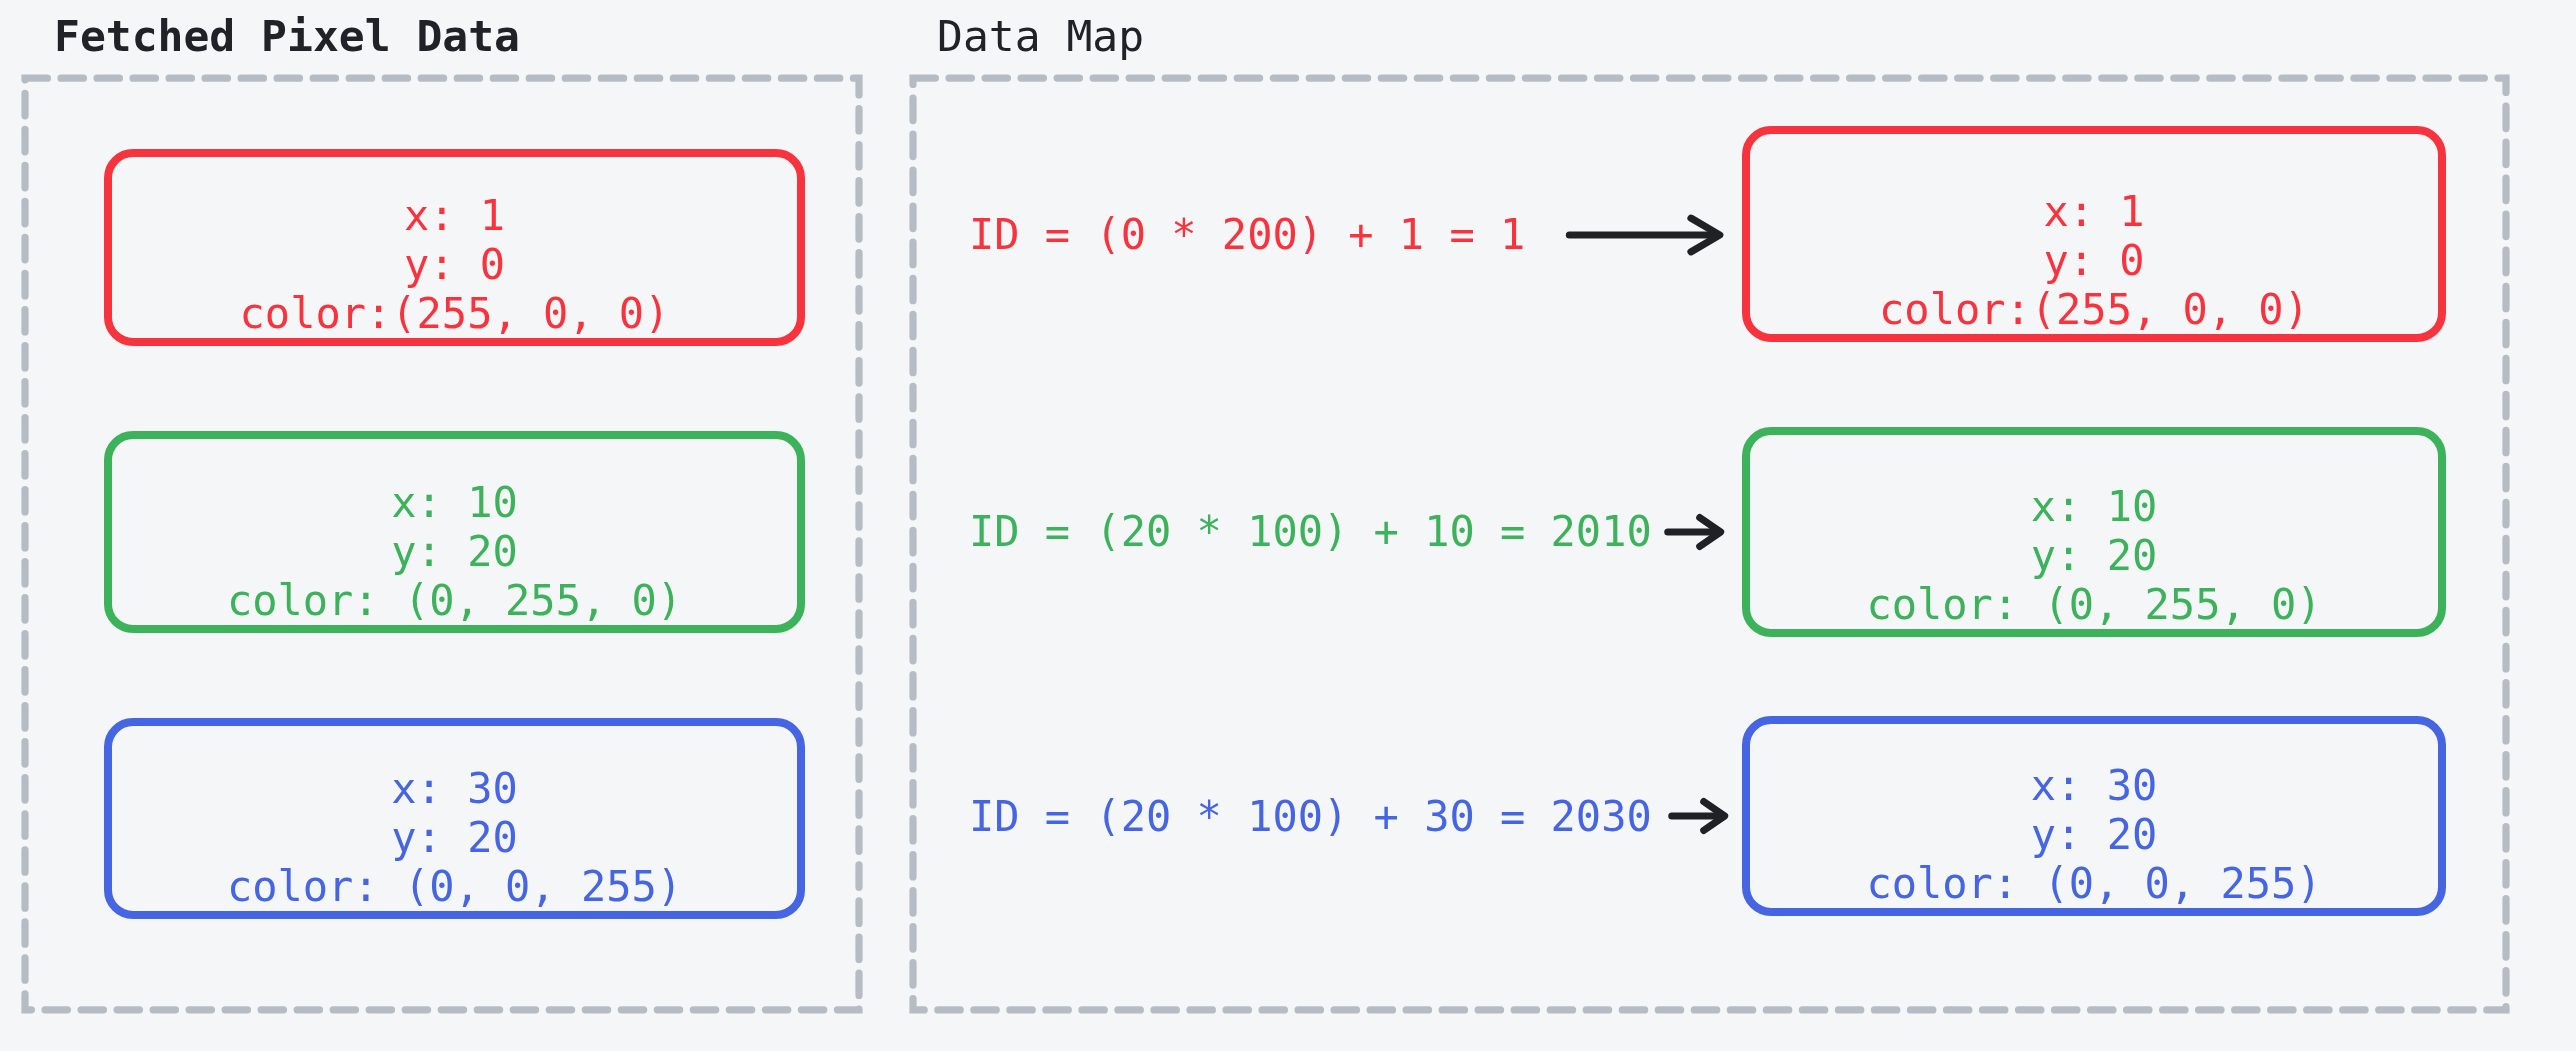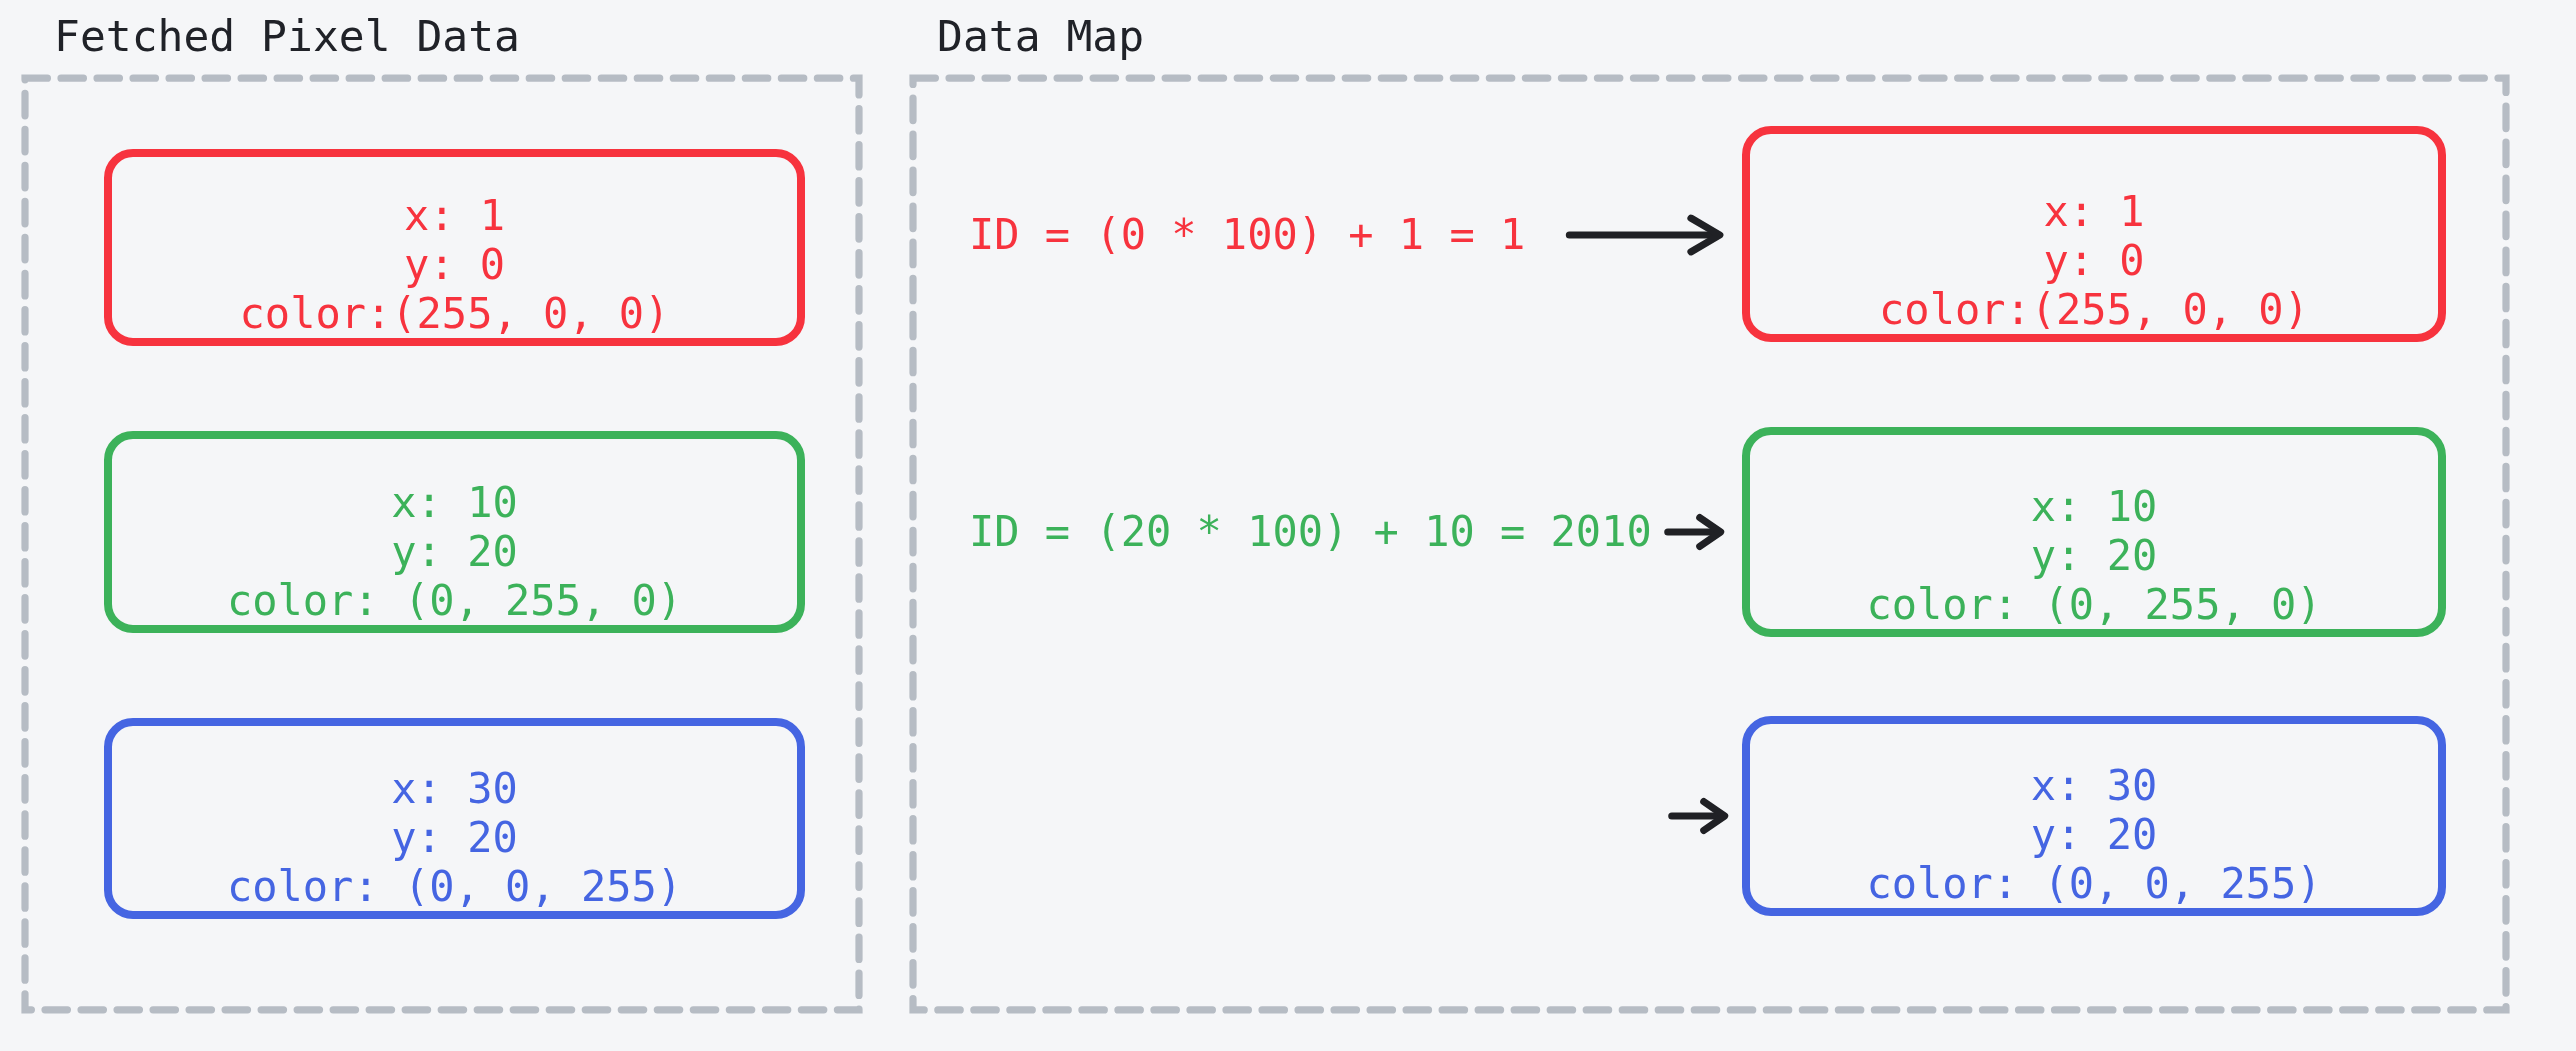--- a/index.html
+++ b/index.html
@@ -11,21 +11,21 @@
     overflow:hidden;
   }
   .title{
     position:absolute;
     top:11.2px;
     font-size:43px;
     line-height:50px;
     color:var(--title,#202228);
     white-space:pre;
   }
-  .title-left{left:54px;}
+  .title-left{left:54px;font-weight:bold;}
   .title-right{left:937px;}
   .dash{position:absolute;}
   .pbox{
     position:absolute;
     box-sizing:border-box;
     border:8px solid;
     border-radius:29px;
     display:flex;
     flex-direction:column;
     justify-content:flex-end;
@@ -88,21 +88,21 @@
     <div>x: 10</div>
     <div>y: 20</div>
     <div>color: (0, 255, 0)</div>
   </div>
   <div class="pbox blue-box" style="left:104px;top:718px;width:701px;height:201px;">
     <div>x: 30</div>
     <div>y: 20</div>
     <div>color: (0, 0, 255)</div>
   </div>
 
-  <div class="formula red-text" style="left:969px;top:210px;">ID = (0 * 100) + 1 = 1</div>
+  <div class="formula red-text" style="left:969px;top:210px;">ID = (0 * 200) + 1 = 1</div>
   <svg class="arrow" style="left:1563px;top:211px;" width="184" height="48" viewBox="0 0 230 60">
     <path d="M8 30 L186 30"></path>
     <path d="M160 9 L196 30 L160 51"></path>
   </svg>
   <div class="pbox red-box" style="left:1742px;top:126px;width:704px;height:216px;">
     <div>x: 1</div>
     <div>y: 0</div>
     <div>color:(255, 0, 0)</div>
   </div>
 
@@ -110,20 +110,21 @@
   <svg class="arrow" style="left:1663px;top:508px;" width="76" height="48" viewBox="0 0 95 60">
     <path d="M6 30 L64 30"></path>
     <path d="M46 12 L72 30 L46 48"></path>
   </svg>
   <div class="pbox green-box" style="left:1742px;top:427px;width:704px;height:210px;">
     <div>x: 10</div>
     <div>y: 20</div>
     <div>color: (0, 255, 0)</div>
   </div>
 
+  <div class="formula blue-text" style="left:969px;top:792px;">ID = (20 * 100) + 30 = 2030</div>
   <svg class="arrow" style="left:1667px;top:792px;" width="76" height="48" viewBox="0 0 95 60">
     <path d="M6 30 L64 30"></path>
     <path d="M46 12 L72 30 L46 48"></path>
   </svg>
   <div class="pbox blue-box" style="left:1742px;top:716px;width:704px;height:200px;">
     <div>x: 30</div>
     <div>y: 20</div>
     <div>color: (0, 0, 255)</div>
   </div>
 

